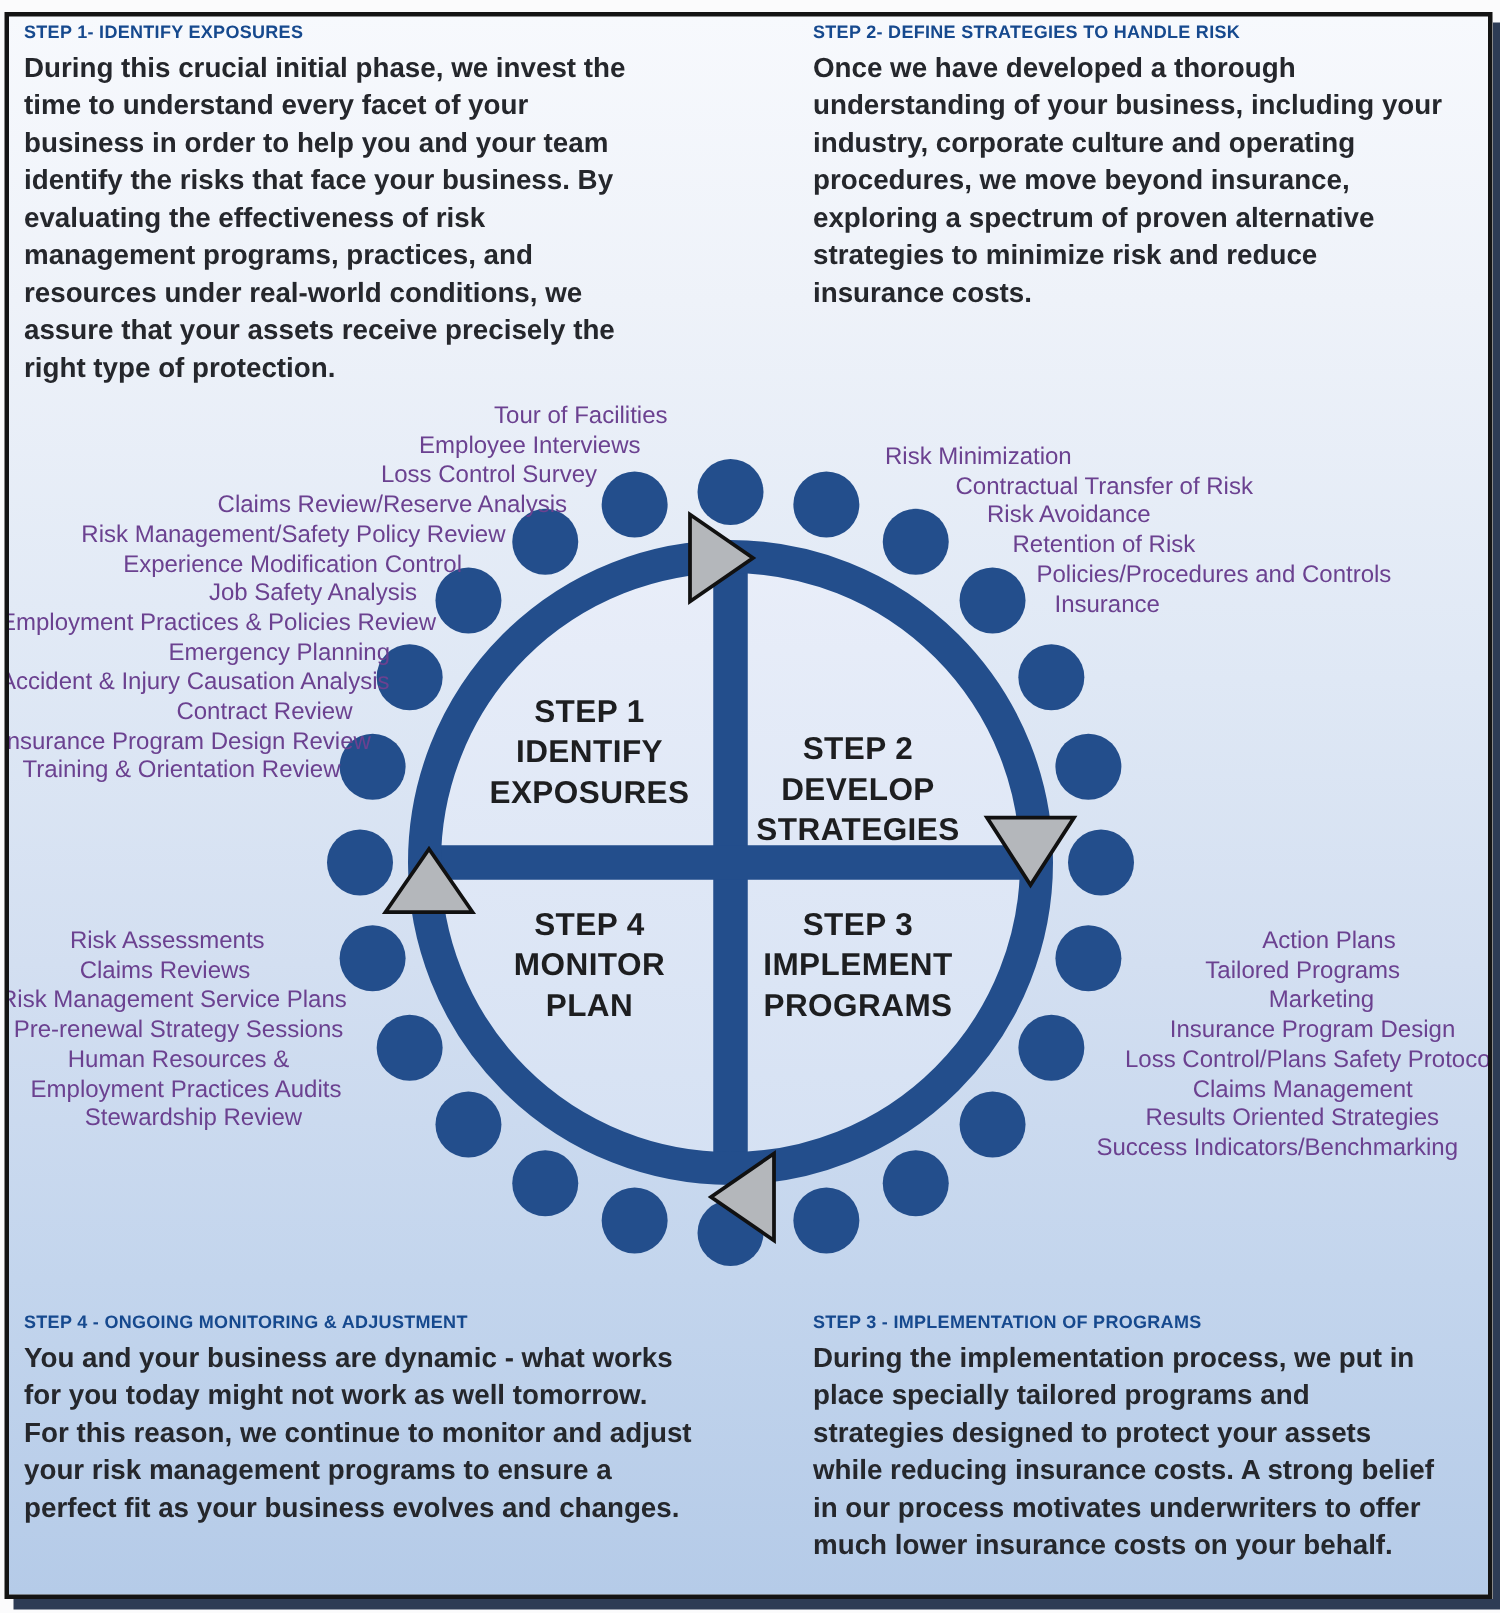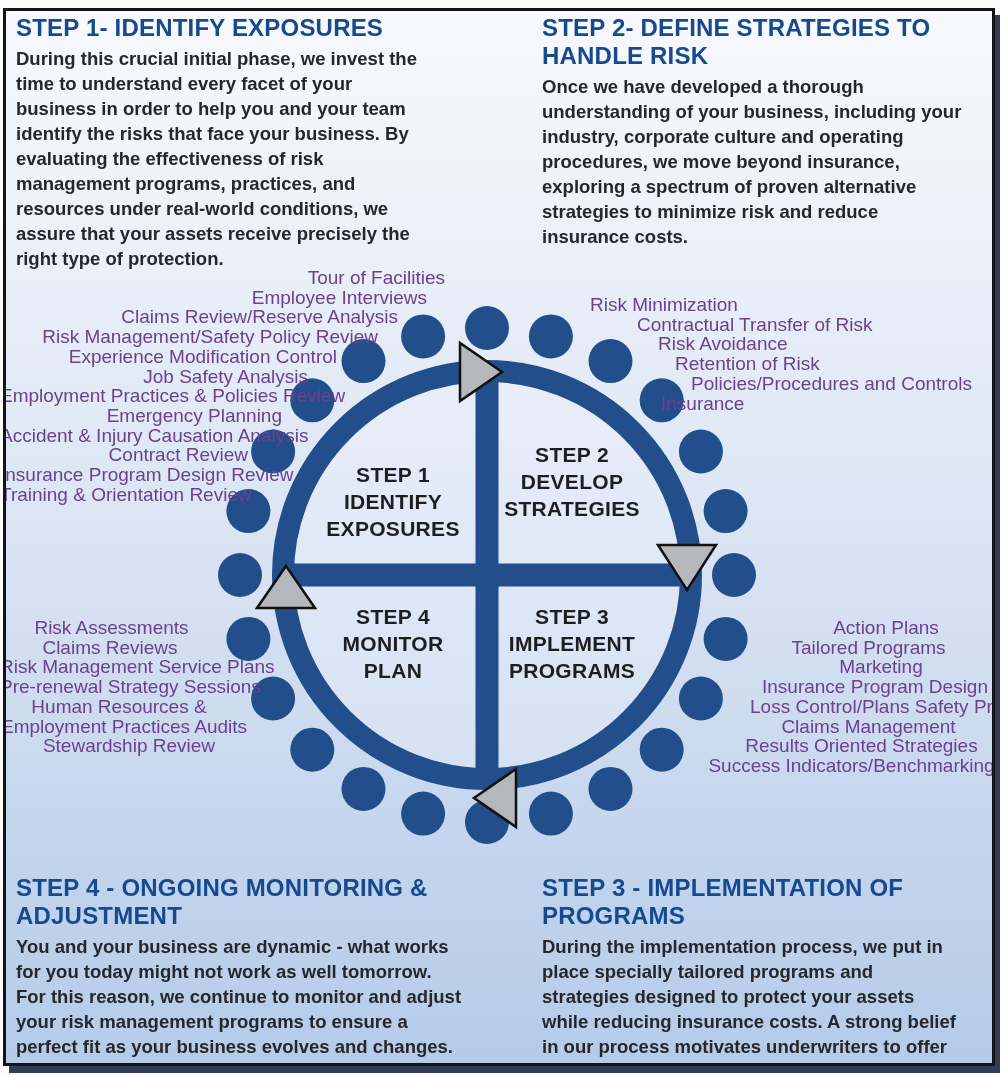--- a/index.html
+++ b/index.html
@@ -8,41 +8,41 @@
     --blue:#234e8c; --header:#16498e; --purple:#6b4190; --gray:#b4b7bb; --ink:#25272c;
   }
   .frame{position:absolute;left:3px;top:8px;width:986px;height:1052px;
     border:3px solid #141414;overflow:hidden;
     box-shadow:6px 7px 0 #2e3c55;
     background:linear-gradient(180deg,#f7f9fd 0%,#eef2f9 18%,#dfe8f5 42%,#d3dff1 60%,#c3d5ed 80%,#b5cbe8 100%);}
   .canvas{position:absolute;left:-6px;top:-11px;width:1000px;height:1075px;}
 
   
   .block{position:absolute;}
-  .block h2{margin:0;font-size:24px;font-weight:700;color:var(--header);letter-spacing:.2px;}
+  .block h2{margin:0;font-size:12px;font-weight:700;color:var(--header);letter-spacing:.2px;}
   .block p{margin:4px 0 0 0;font-size:18.5px;font-weight:700;color:var(--ink);
     line-height:25px;white-space:pre-line;}
   #blk1{left:16px;top:14px;width:470px;}
   #blk2{left:542px;top:14px;width:450px;}
   #blk4{left:16px;top:874px;width:480px;}
   #blk3{left:542px;top:874px;width:450px;}
 
   
   svg.wheel{position:absolute;left:0;top:0;}
 
   
   .q{position:absolute;width:220px;text-align:center;font-size:21px;font-weight:700;
      color:#1d1e20;line-height:27px;white-space:pre-line;letter-spacing:.3px;}
   #q1{left:283px;top:461px;}
-  #q2{left:462px;top:441px;}
+  #q2{left:462px;top:486px;}
   #q4{left:283px;top:603px;}
   #q3{left:462px;top:603px;}
 
   
-  .plist{position:absolute;font-size:19px;font-weight:400;color:var(--purple);line-height:19.7px;}
+  .plist{position:absolute;font-size:16px;font-weight:400;color:var(--purple);line-height:19.7px;}
   .plist div{white-space:nowrap;}
   #list-step1{left:0;top:268px;width:458px;text-align:right;}
   #list-step1 div:nth-child(1){margin-right:13px}
   #list-step1 div:nth-child(2){margin-right:31px}
   #list-step1 div:nth-child(3){margin-right:60px}
   #list-step1 div:nth-child(4){margin-right:80px}
   #list-step1 div:nth-child(5){margin-right:121px}
   #list-step1 div:nth-child(6){margin-right:150px}
   #list-step1 div:nth-child(7){margin-right:180px}
   #list-step1 div:nth-child(8){margin-right:176px}
@@ -51,21 +51,21 @@
   #list-step1 div:nth-child(11){margin-right:223px}
   #list-step1 div:nth-child(12){margin-right:225px}
   #list-step1 div:nth-child(13){margin-right:231px}
 
   #list-step2{left:585px;top:295px;width:404px;text-align:left;}
   #list-step2 div:nth-child(1){margin-left:5px}
   #list-step2 div:nth-child(2){margin-left:52px}
   #list-step2 div:nth-child(3){margin-left:73px}
   #list-step2 div:nth-child(4){margin-left:90px}
   #list-step2 div:nth-child(5){margin-left:106px}
-  #list-step2 div:nth-child(6){margin-left:76px}
+  #list-step2 div:nth-child(6){margin-left:118px}
 
   #list-step4{left:0;top:618px;width:260px;text-align:center;}
   #list-step4 div:nth-child(1){margin-right:37px}
   #list-step4 div:nth-child(2){margin-right:40px}
   #list-step4 div:nth-child(3){margin-right:33px}
   #list-step4 div:nth-child(4){margin-right:22px}
   #list-step4 div:nth-child(5){margin-right:22px}
   #list-step4 div:nth-child(6){margin-right:12px}
   #list-step4 div:nth-child(7){margin-right:2px}
 
@@ -142,20 +142,21 @@
     <div class="q" id="q4">STEP 4
 MONITOR
 PLAN</div>
     <div class="q" id="q3">STEP 3
 IMPLEMENT
 PROGRAMS</div>
 
     <div class="plist" id="list-step1">
         <div>Tour of Facilities</div>
         <div>Employee Interviews</div>
+        <div>Loss Control Survey</div>
         <div>Claims Review/Reserve Analysis</div>
         <div>Risk Management/Safety Policy Review</div>
         <div>Experience Modification Control</div>
         <div>Job Safety Analysis</div>
         <div>Employment Practices &amp; Policies Review</div>
         <div>Emergency Planning</div>
         <div>Accident &amp; Injury Causation Analysis</div>
         <div>Contract Review</div>
         <div>Insurance Program Design Review</div>
         <div>Training &amp; Orientation Review</div>

